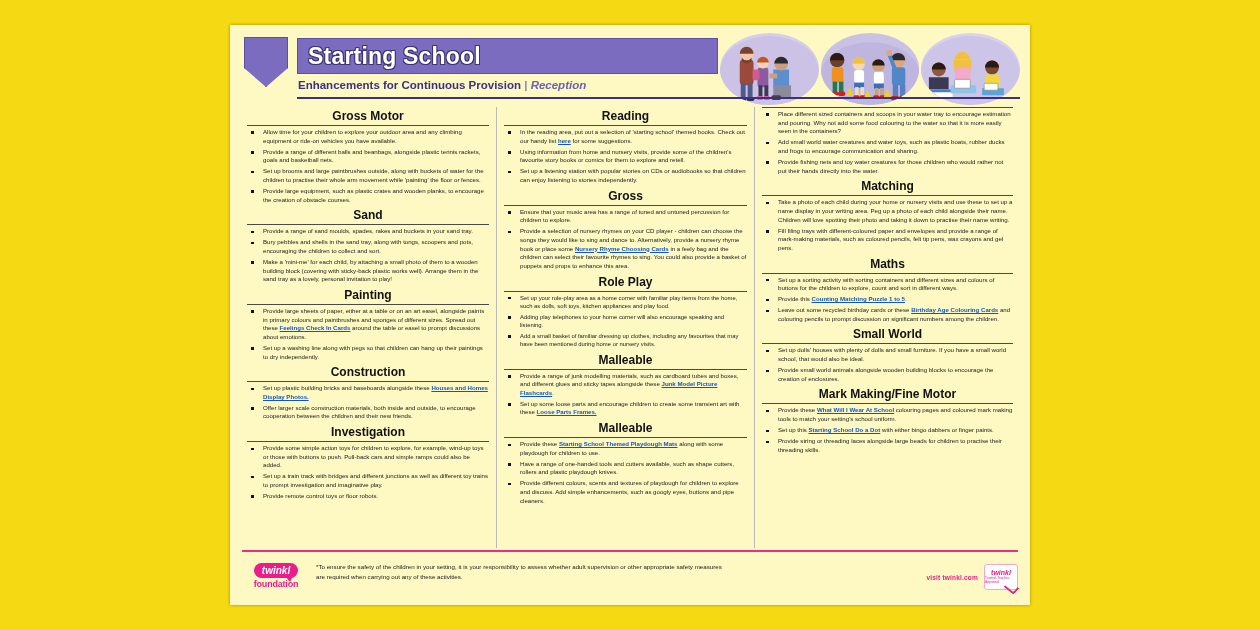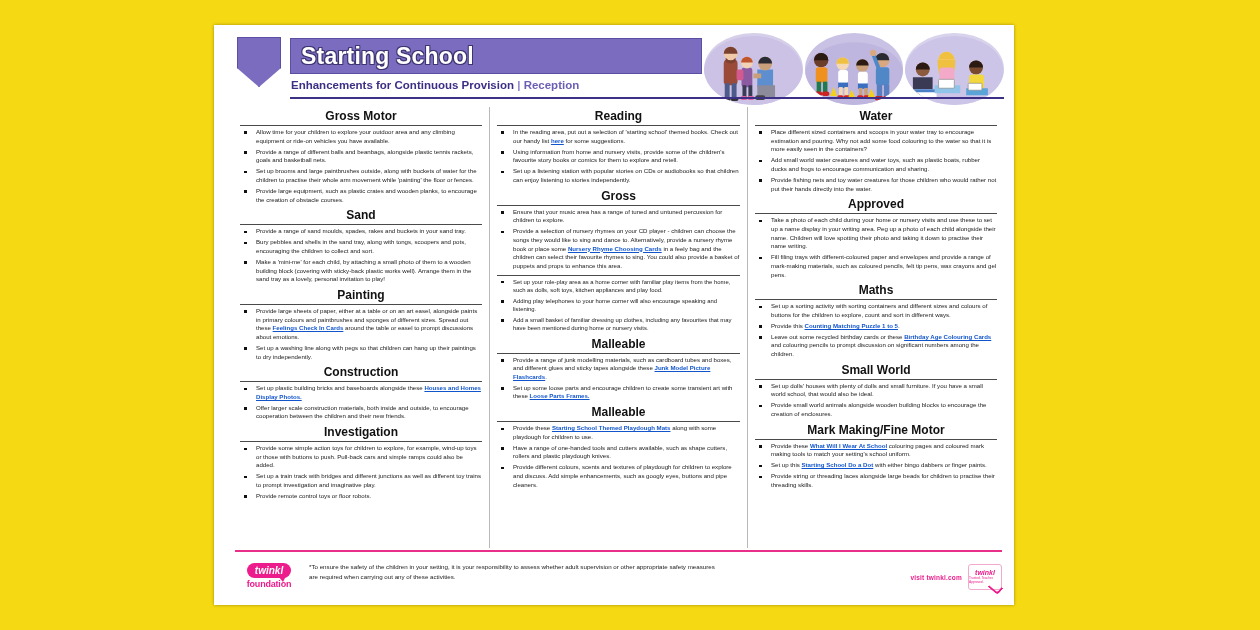--- a/index.html
+++ b/index.html
@@ -6,25 +6,25 @@
   html, body { margin:0; padding:0; }
   body {
     width:1260px; height:630px;
     background:#f5d912;
     font-family:"Liberation Sans", sans-serif;
     overflow:hidden;
   }
   .stage { position:relative; width:1260px; height:630px; }
 
   .sheet {
-    position:absolute; left:214px; top:25px;
+    position:absolute; left:230px; top:25px;
     width:800px; height:580px;
-    background:#ffffff;
+    background:#fef9c3;
     box-shadow:0 0 3px rgba(0,0,0,.35);
-    padding:8px 10px 0 19px;
+    padding:8px 10px 0 10px;
   }
 
   
   .header { position:relative; height:72px; }
   .banner-photos {
     position:absolute; right:0; top:0; width:300px; height:72px;
     overflow:hidden; display:flex; gap:2px;
   }
   .photo-cell {
     flex:1; position:relative; overflow:hidden;
@@ -51,21 +51,21 @@
     margin:0 0 0 10px;
     font-size:23px; font-weight:bold; color:#ffffff;
     letter-spacing:.2px;
     text-shadow: -1px -1px 0 #3d3470, 1px -1px 0 #3d3470, -1px 1px 0 #3d3470, 1px 1px 0 #3d3470;
   }
   .subtitle {
     position:absolute; left:58px; top:46px;
     font-size:11.5px; font-weight:bold; color:#3b2f86;
   }
   .subtitle .sep { color:#8b7fc6; font-weight:bold; }
-  .subtitle .recep { color:#6a5fb5; }
+  .subtitle .recep { color:#6a5fb5;font-style:italic; }
   .header-rule {
     position:absolute; left:57px; right:0; top:64px;
     height:2px; background:#3b2f86;
   }
 
   
   .columns {
     display:flex;
     height:441px;
     margin-top:2px;
@@ -347,20 +347,21 @@
             <li><span>In the reading area, put out a selection of 'starting school' themed books. Check out our handy list </span><span class="lnk">here</span><span> for some suggestions.</span></li>
             <li><span>Using information from home and nursery visits, provide some of the children's favourite story books or comics for them to explore and retell.</span></li>
             <li><span>Set up a listening station with popular stories on CDs or audiobooks so that children can enjoy listening to stories independently.</span></li>
           </ul>
           <div class="sect-title">Gross</div>
           <div class="sect-rule"></div>
           <ul class="items">
             <li><span>Ensure that your music area has a range of tuned and untuned percussion for children to explore.</span></li>
             <li><span>Provide a selection of nursery rhymes on your CD player - children can choose the songs they would like to sing and dance to. Alternatively, provide a nursery rhyme book or place some </span><span class="lnk">Nursery Rhyme Choosing Cards</span><span> in a feely bag and the children can select their favourite rhymes to sing. You could also provide a basket of puppets and props to enhance this area.</span></li>
           </ul>
+          <div class="sect-title">Role Play</div>
           <div class="sect-rule"></div>
           <ul class="items roleplay">
             <li><span>Set up your role-play area as a home corner with familiar play items from the home, such as dolls, soft toys, kitchen appliances and play food.</span></li>
             <li><span>Adding play telephones to your home corner will also encourage speaking and listening.</span></li>
             <li><span>Add a small basket of familiar dressing up clothes, including any favourites that may have been mentioned during home or nursery visits.</span></li>
           </ul>
           <div class="sect-title">Malleable</div>
           <div class="sect-rule"></div>
           <ul class="items">
             <li><span>Provide a range of junk modelling materials, such as cardboard tubes and boxes, and different glues and sticky tapes alongside these </span><span class="lnk">Junk Model Picture Flashcards</span><span>.</span></li>
@@ -368,28 +369,27 @@
           </ul>
           <div class="sect-title">Malleable</div>
           <div class="sect-rule"></div>
           <ul class="items">
             <li><span>Provide these </span><span class="lnk">Starting School Themed Playdough Mats</span><span> along with some playdough for children to use.</span></li>
             <li><span>Have a range of one-handed tools and cutters available, such as shape cutters, rollers and plastic playdough knives.</span></li>
             <li><span>Provide different colours, scents and textures of playdough for children to explore and discuss. Add simple enhancements, such as googly eyes, buttons and pipe cleaners.</span></li>
           </ul>
         </div>
         <div class="col c3">
-          <div class="sect-title">Water</div>
           <div class="sect-rule"></div>
           <ul class="items">
             <li><span>Place different sized containers and scoops in your water tray to encourage estimation and pouring. Why not add some food colouring to the water so that it is more easily seen in the containers?</span></li>
             <li><span>Add small world water creatures and water toys, such as plastic boats, rubber ducks and frogs to encourage communication and sharing.</span></li>
             <li><span>Provide fishing nets and toy water creatures for those children who would rather not put their hands directly into the water.</span></li>
           </ul>
-          <div class="sect-title">Approved</div>
+          <div class="sect-title">Matching</div>
           <div class="sect-rule"></div>
           <ul class="items">
             <li><span>Take a photo of each child during your home or nursery visits and use these to set up a name display in your writing area. Peg up a photo of each child alongside their name. Children will love spotting their photo and taking it down to practise their name writing.</span></li>
             <li><span>Fill filing trays with different-coloured paper and envelopes and provide a range of mark-making materials, such as coloured pencils, felt tip pens, wax crayons and gel pens.</span></li>
           </ul>
           <div class="sect-title">Maths</div>
           <div class="sect-rule"></div>
           <ul class="items">
             <li><span>Set up a sorting activity with sorting containers and different sizes and colours of buttons for the children to explore, count and sort in different ways.</span></li>
             <li><span>Provide this </span><span class="lnk">Counting Matching Puzzle 1 to 5</span><span>.</span></li>

